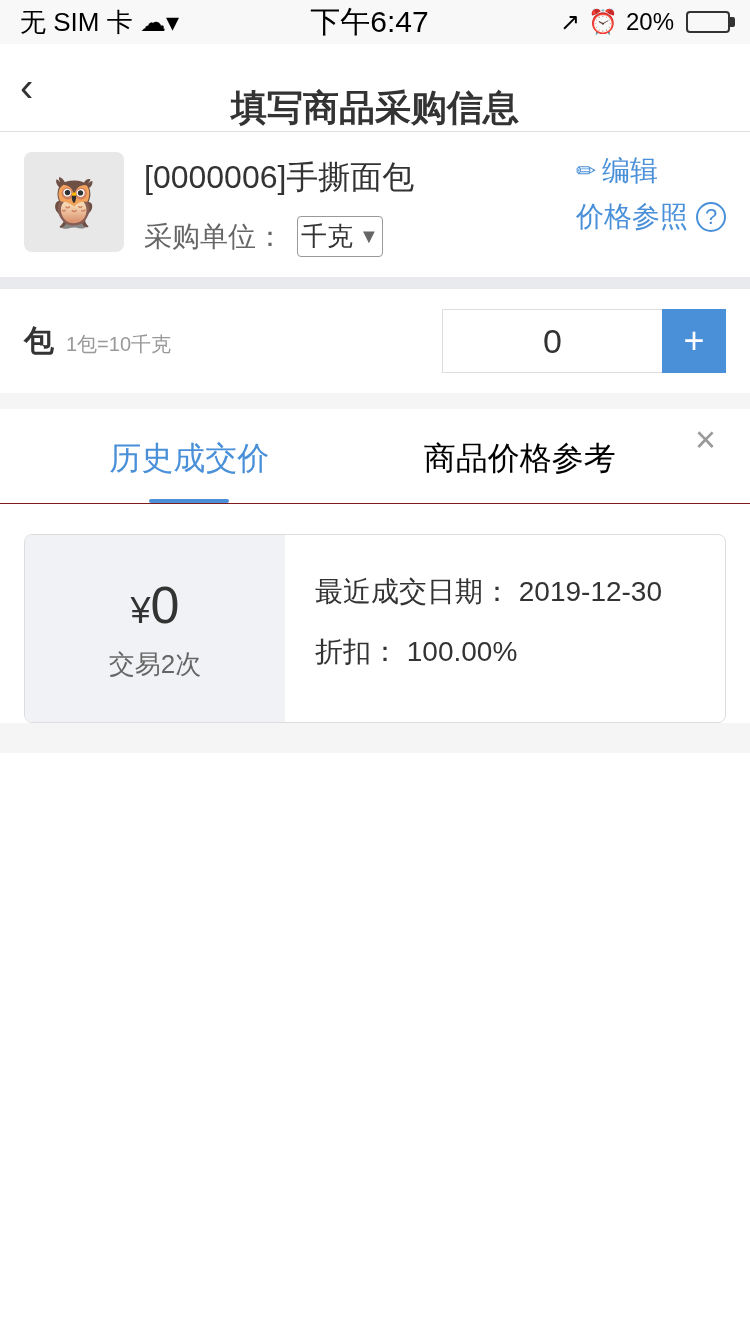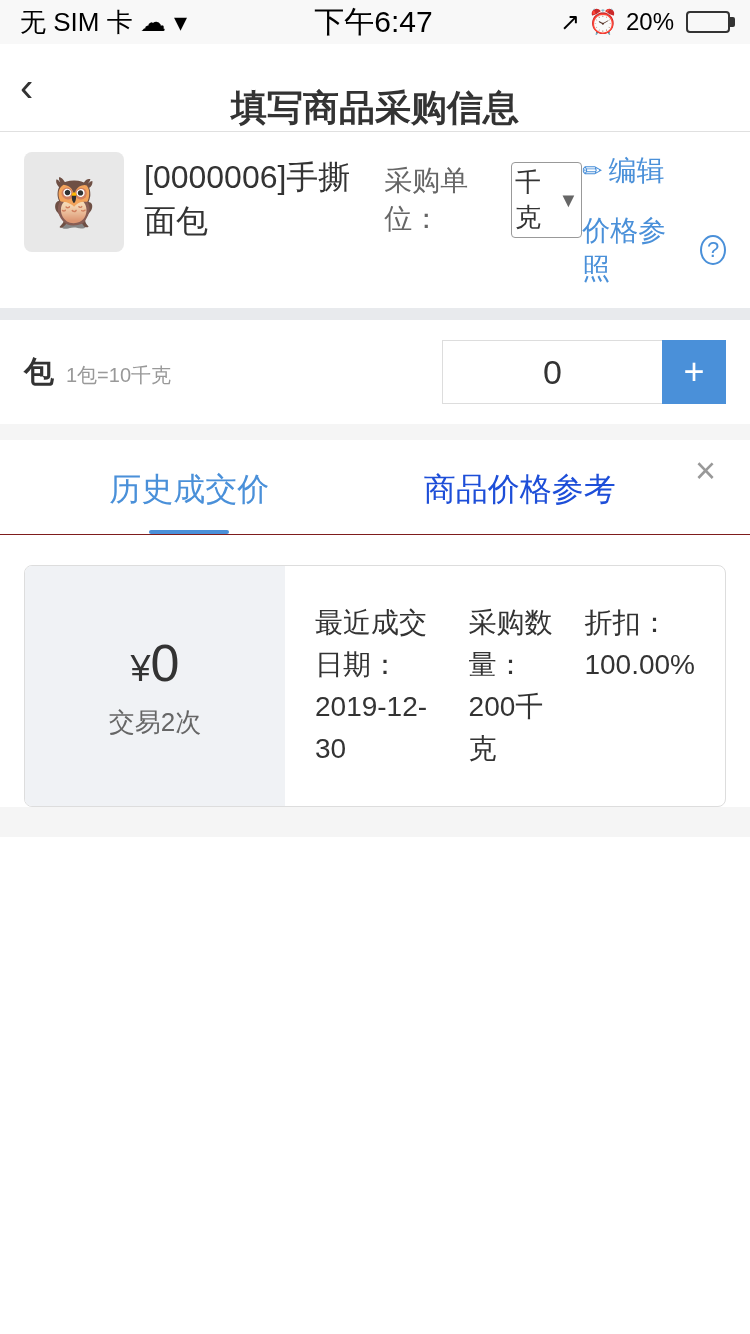--- a/index.html
+++ b/index.html
@@ -21,21 +21,21 @@
       display: flex;
       align-items: center;
       justify-content: space-between;
       padding: 0 20px;
       font-size: 28px;
       font-weight: 500;
     }
     .status-left {
       display: flex;
       align-items: center;
-      gap: 8px;
+      gap: 0;
       font-size: 26px;
     }
     .status-center {
       font-size: 30px;
       font-weight: 500;
     }
     .status-right {
       display: flex;
       align-items: center;
       gap: 8px;
@@ -121,20 +121,21 @@
       align-items: center;
       justify-content: center;
       flex-shrink: 0;
     }
     .owl-icon {
       font-size: 48px;
       color: #999;
     }
     .product-info {
       display: flex;
+      flex-direction: column;
       gap: 16px;
       padding-top: 4px;
       justify-content: space-between;
     }
     .product-name {
       font-size: 32px;
       color: #333;
       font-weight: 500;
     }
     .purchase-unit-row {
@@ -166,22 +167,22 @@
       font-size: 28px;
       cursor: pointer;
     }
     .edit-icon {
       font-size: 24px;
     }
     .price-ref-row {
       display: flex;
       align-items: center;
       justify-content: flex-end;
-      gap: 24px;
-      margin-top: 22px;
+      gap: 8px;
+      margin-top: 8px;
       color: #4a90d9;
       font-size: 28px;
     }
     .price-ref-icon {
       width: 30px;
       height: 30px;
       border: 2px solid #4a90d9;
       border-radius: 50%;
       display: flex;
       align-items: center;
@@ -267,21 +268,21 @@
       text-align: center;
       padding: 28px 0 22px;
       font-size: 32px;
       cursor: pointer;
       position: relative;
     }
     .tab-item.active {
       color: #4a90d9;
     }
     .tab-item.inactive {
-      color: #1d4ed8;
+      color: #000000;
     }
     .tab-underline {
       position: absolute;
       bottom: 0;
       left: 50%;
       transform: translateX(-50%);
       width: 80px;
       height: 4px;
       background: #4a90d9;
       border-radius: 2px;
@@ -320,21 +321,21 @@
       font-size: 36px;
     }
     .history-trades {
       font-size: 26px;
       color: #666;
     }
     .history-right {
       flex: 1;
       padding: 36px 30px;
       display: flex;
-      flex-direction: row;
+      flex-direction: column;
       gap: 18px;
     }
     .history-row {
       font-size: 28px;
       color: #333;
       line-height: 1.5;
     }
 
     
     .empty-area {
@@ -432,24 +433,20 @@
         <span class="history-price-symbol">¥</span><span>0</span>
       </div>
       <div class="history-trades">交易2次</div>
     </div>
     <div class="history-right">
       <div class="history-row">
         <span>最近成交日期：</span>
         <span>2019-12-30</span>
       </div>
       <div class="history-row">
-        <span>采购数量：</span>
-        <span>200千克</span>
-      </div>
-      <div class="history-row">
         <span>折扣：</span>
         <span>100.00%</span>
       </div>
     </div>
   </div>
 
 </div>
 
 <div class="empty-area"></div>
 

